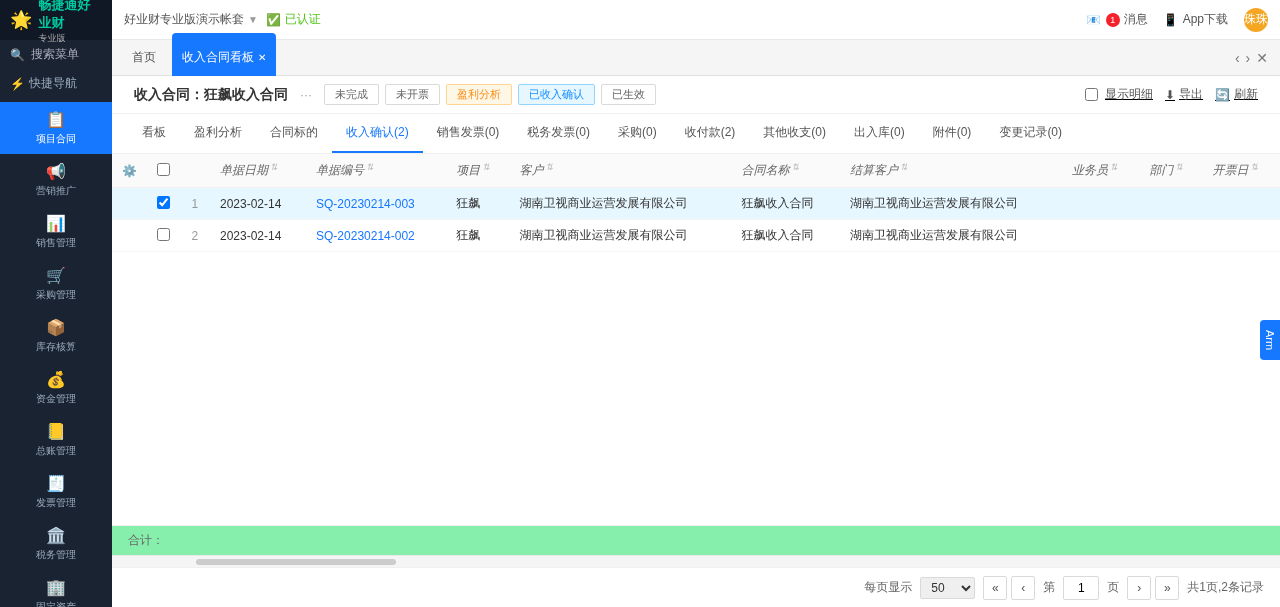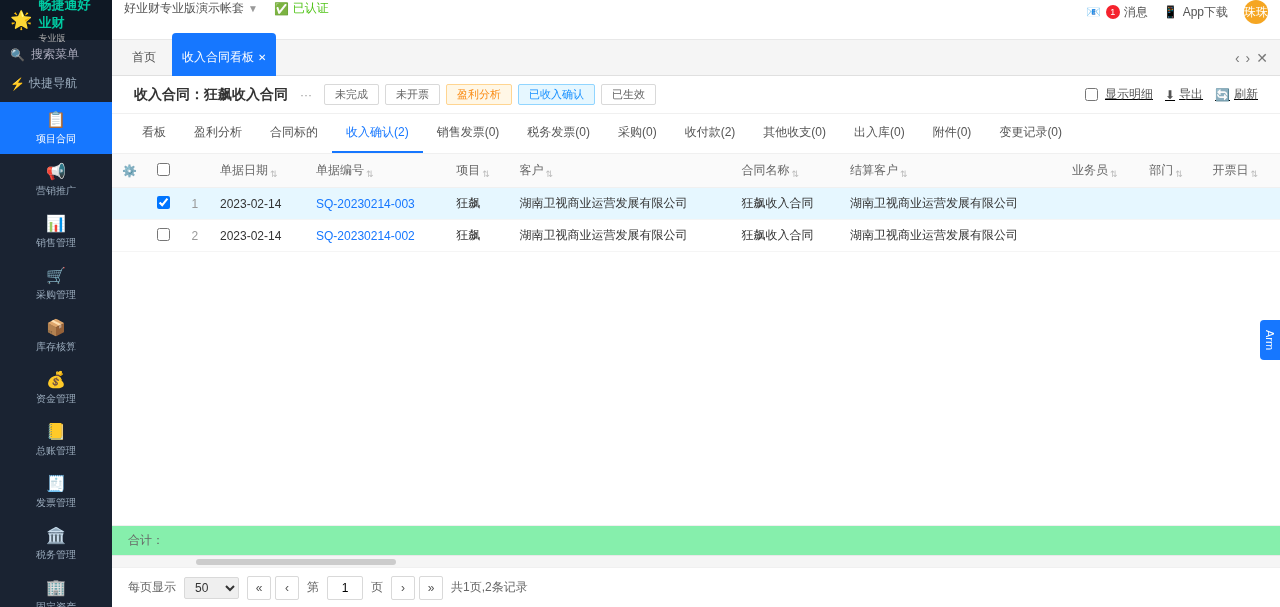--- a/index.html
+++ b/index.html
@@ -14,21 +14,21 @@
     .sidebar-nav { display: flex; flex-direction: column; gap: 0; }
     .sidebar-item { display: flex; flex-direction: column; align-items: center; padding: 8px 4px; color: #9ab; cursor: pointer; gap: 3px; }
     .sidebar-item.active { background: #1677ff; color: #fff; }
     .sidebar-item-icon { font-size: 16px; }
     .sidebar-item-label { font-size: 10px; text-align: center; }
 
     
     .main { flex: 1; display: flex; flex-direction: column; overflow: hidden; }
 
     
-    .topbar { height: 40px; background: #fff; display: flex; align-items: flex-start; padding: 0 12px; border-bottom: 1px solid #e8e8e8; gap: 8px; }
+    .topbar { height: 40px; background: #fff; display: flex; align-items: center; padding: 0 12px; border-bottom: 1px solid #e8e8e8; }
     .topbar-company { display: flex; align-items: center; gap: 4px; color: #555; font-size: 12px; }
     .topbar-dropdown { color: #999; font-size: 10px; }
     .topbar-verified { display: flex; align-items: center; gap: 4px; color: #52c41a; font-size: 12px; margin-left: 8px; }
     .topbar-right { margin-left: auto; display: flex; align-items: center; gap: 16px; }
     .topbar-btn { display: flex; align-items: center; gap: 4px; cursor: pointer; color: #555; font-size: 12px; }
     .topbar-badge { background: #f5222d; color: #fff; border-radius: 50%; width: 14px; height: 14px; font-size: 9px; display: flex; align-items: center; justify-content: center; }
     .topbar-avatar { width: 24px; height: 24px; border-radius: 50%; background: #f5a623; display: flex; align-items: center; justify-content: center; color: #fff; font-size: 10px; }
 
     
     .tabbar { height: 36px; background: #f5f5f5; display: flex; align-items: center; padding: 0 12px; border-bottom: 1px solid #e0e0e0; gap: 8px; }
@@ -57,37 +57,37 @@
     .sub-tab { padding: 10px 14px; cursor: pointer; color: #555; font-size: 12px; border-bottom: 2px solid transparent; }
     .sub-tab.active { color: #1677ff; border-bottom: 2px solid #1677ff; }
 
     
     .table-container { flex: 1; overflow: auto; }
     table { width: 100%; border-collapse: collapse; }
     thead tr { background: #fafafa; }
     th { padding: 8px 10px; text-align: left; color: #666; font-weight: normal; border-bottom: 1px solid #f0f0f0; white-space: nowrap; font-size: 12px; }
     td { padding: 7px 10px; border-bottom: 1px solid #f5f5f5; color: #333; font-size: 12px; white-space: nowrap; }
     tr.selected td { background: #e6f7ff; }
-    .th-sort { display: flex; align-items: flex-end; gap: 2px; cursor: pointer; }
+    .th-sort { display: flex; align-items: flex-start; gap: 2px; cursor: pointer; font-style: italic; }
     .sort-icon { color: #bbb; font-size: 9px; }
     .link { color: #1677ff; cursor: pointer; text-decoration: none; }
     .row-num { color: #999; text-align: center; }
     .gear-col { width: 30px; text-align: center; }
     .checkbox-col { width: 30px; text-align: center; }
 
     
     .table-footer { background: #86efac; padding: 6px 16px; border-top: 1px solid #f0f0f0; display: flex; align-items: center; gap: 12px; }
     .total-label { color: #666; font-size: 12px; }
 
     
     .scrollbar-row { height: 12px; background: #f5f5f5; border-top: 1px solid #e8e8e8; display: flex; align-items: center; padding: 0 4px; }
     .scrollbar-thumb { height: 6px; width: 200px; background: #ccc; border-radius: 3px; margin-left: 80px; }
 
     
-    .pagination { height: 40px; background: #fff; border-top: 1px solid #f0f0f0; display: flex; align-items: center; padding: 0 16px; gap: 8px; }
+    .pagination { height: 40px; background: #fff; border-top: 1px solid #f0f0f0; display: flex; align-items: center; justify-content: flex-end; padding: 0 16px; gap: 8px; }
     .page-size-label { color: #666; }
     .page-size-select { border: 1px solid #d9d9d9; border-radius: 2px; padding: 2px 6px; font-size: 12px; color: #333; }
     .page-nav { display: flex; align-items: center; gap: 4px; }
     .page-btn { width: 24px; height: 24px; display: flex; align-items: center; justify-content: center; border: 1px solid #d9d9d9; border-radius: 2px; cursor: pointer; color: #555; font-size: 11px; }
     .page-input { width: 36px; height: 24px; border: 1px solid #d9d9d9; border-radius: 2px; text-align: center; font-size: 12px; }
     .page-info { color: #666; }
     .relative { position: relative; }
 
     
     .quick-nav { display: flex; align-items: center; padding: 6px 10px; color: #9ab; cursor: pointer; gap: 4px; }

